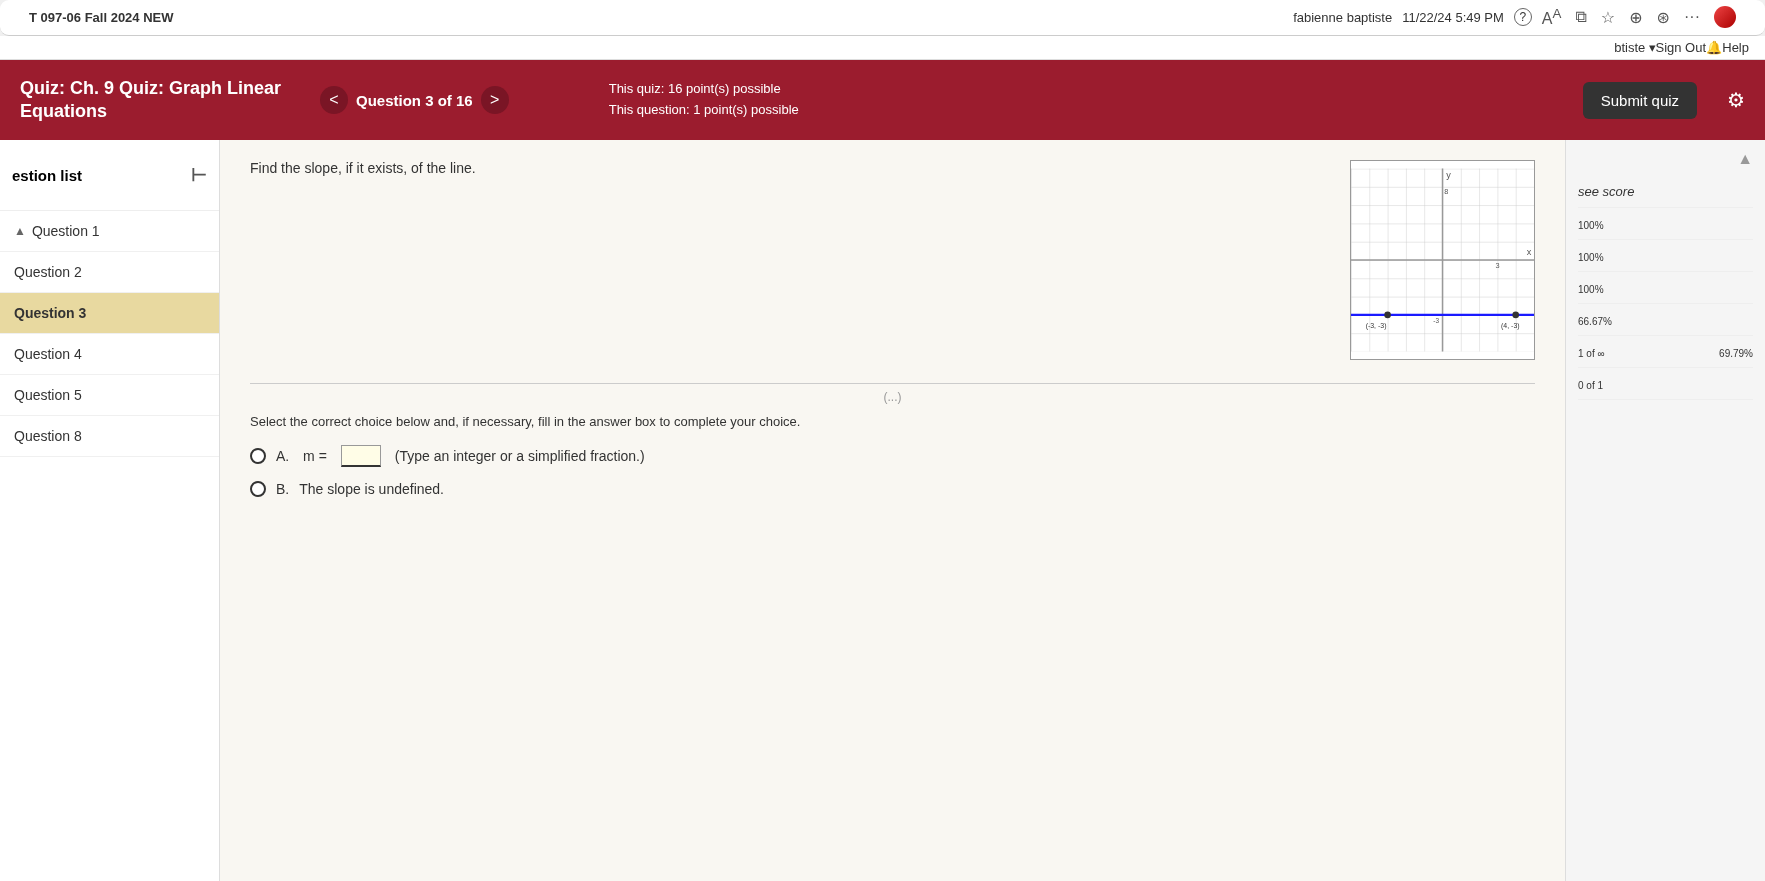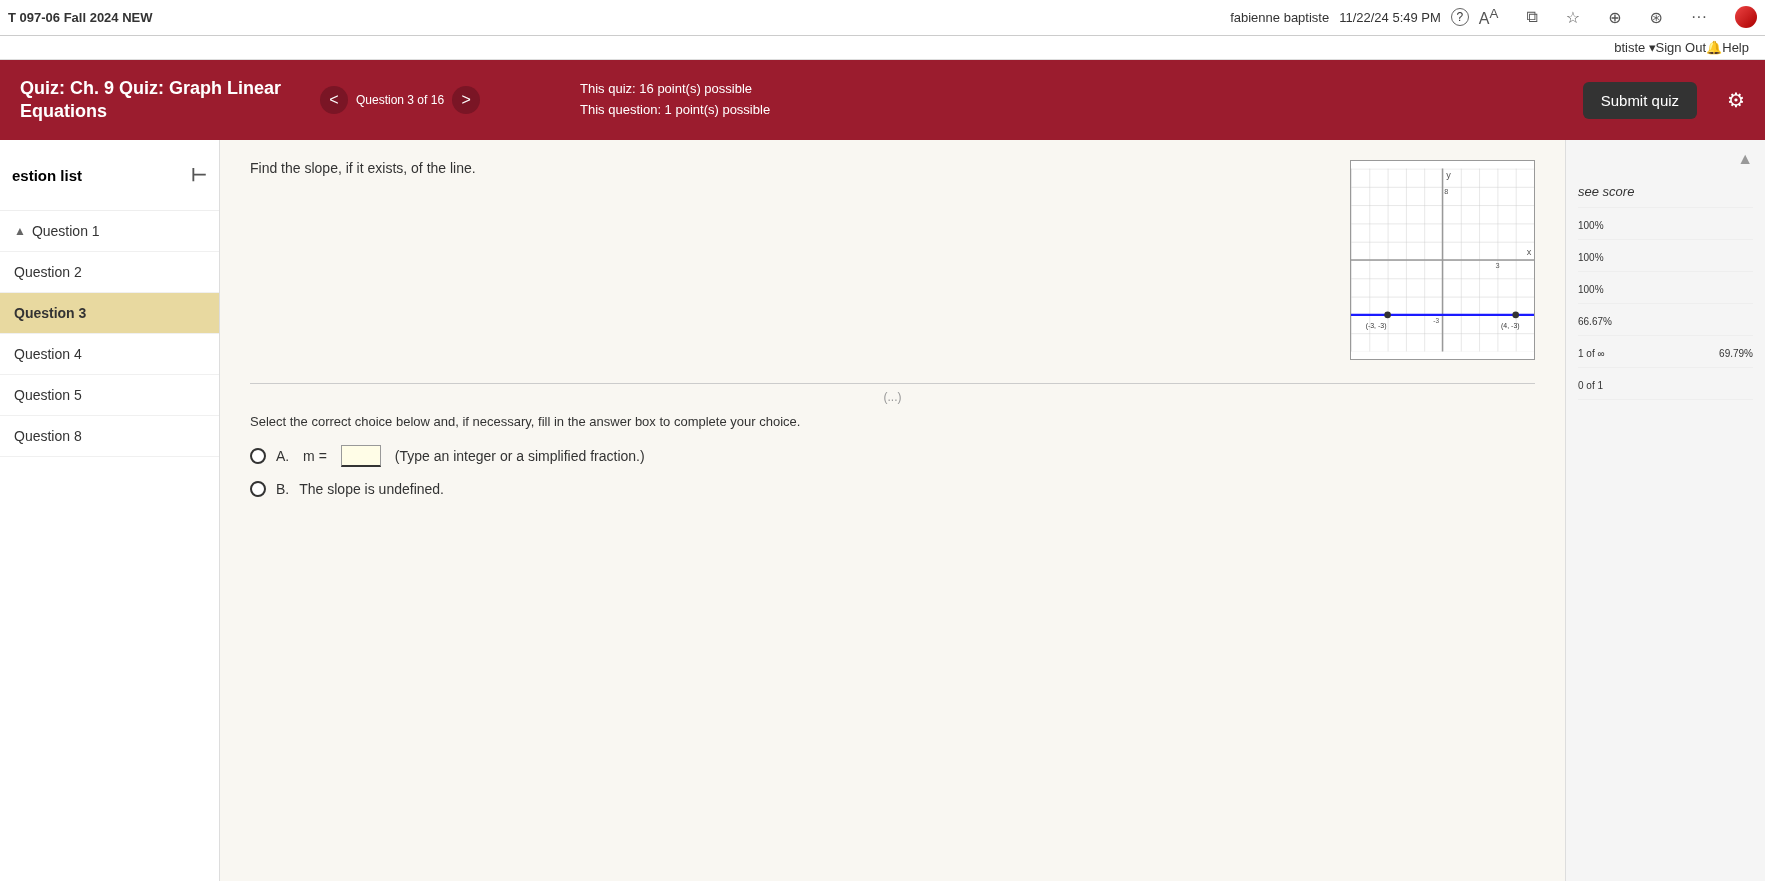--- a/index.html
+++ b/index.html
@@ -4,26 +4,27 @@
   <style>
     * { box-sizing: border-box; margin: 0; padding: 0; }
     body { font-family: Arial, sans-serif; font-size: 14px; background: #f0f0f0; overflow: hidden; }
 
     .top-bar {
       display: flex;
       align-items: center;
       justify-content: space-between;
       background: #fff;
       border-bottom: 1px solid #ccc;
-      padding: 6px 8px;
+      padding: 6px 29px;
       height: 36px;
+      border-radius: 9px;
     }
     .top-bar-left { font-size: 13px; color: #333; font-weight: bold; }
     .top-bar-right { display: flex; align-items: center; gap: 10px; font-size: 13px; color: #333; }
-    .top-bar-icons { display: flex; gap: 28px; align-items: center; font-size: 16px; color: #555; }
+    .top-bar-icons { display: flex; gap: 14px; align-items: center; font-size: 16px; color: #555; }
     .top-bar-icons span { cursor: pointer; }
 
     .quiz-header {
       background: #9b1c2e;
       color: white;
       display: flex;
       align-items: center;
       padding: 10px 20px;
       gap: 20px;
       min-height: 80px;
@@ -33,21 +34,21 @@
     .nav-btn {
       background: #7a1525;
       border: none;
       color: white;
       border-radius: 50%;
       width: 28px; height: 28px;
       font-size: 16px;
       cursor: pointer;
       display: flex; align-items: center; justify-content: center;
     }
-    .question-label { font-size: 12px; font-weight: normal; white-space: nowrap; text-align: center; }
+    .question-label { font-size: 15px; font-weight: bold; white-space: nowrap; text-align: center; }
     .quiz-info { flex: 1; font-size: 13px; line-height: 1.6; margin-left: 80px; }
     .submit-btn {
       background: #333;
       color: white;
       border: none;
       padding: 10px 18px;
       border-radius: 6px;
       font-size: 15px;
       font-weight: normal;
       cursor: pointer;

